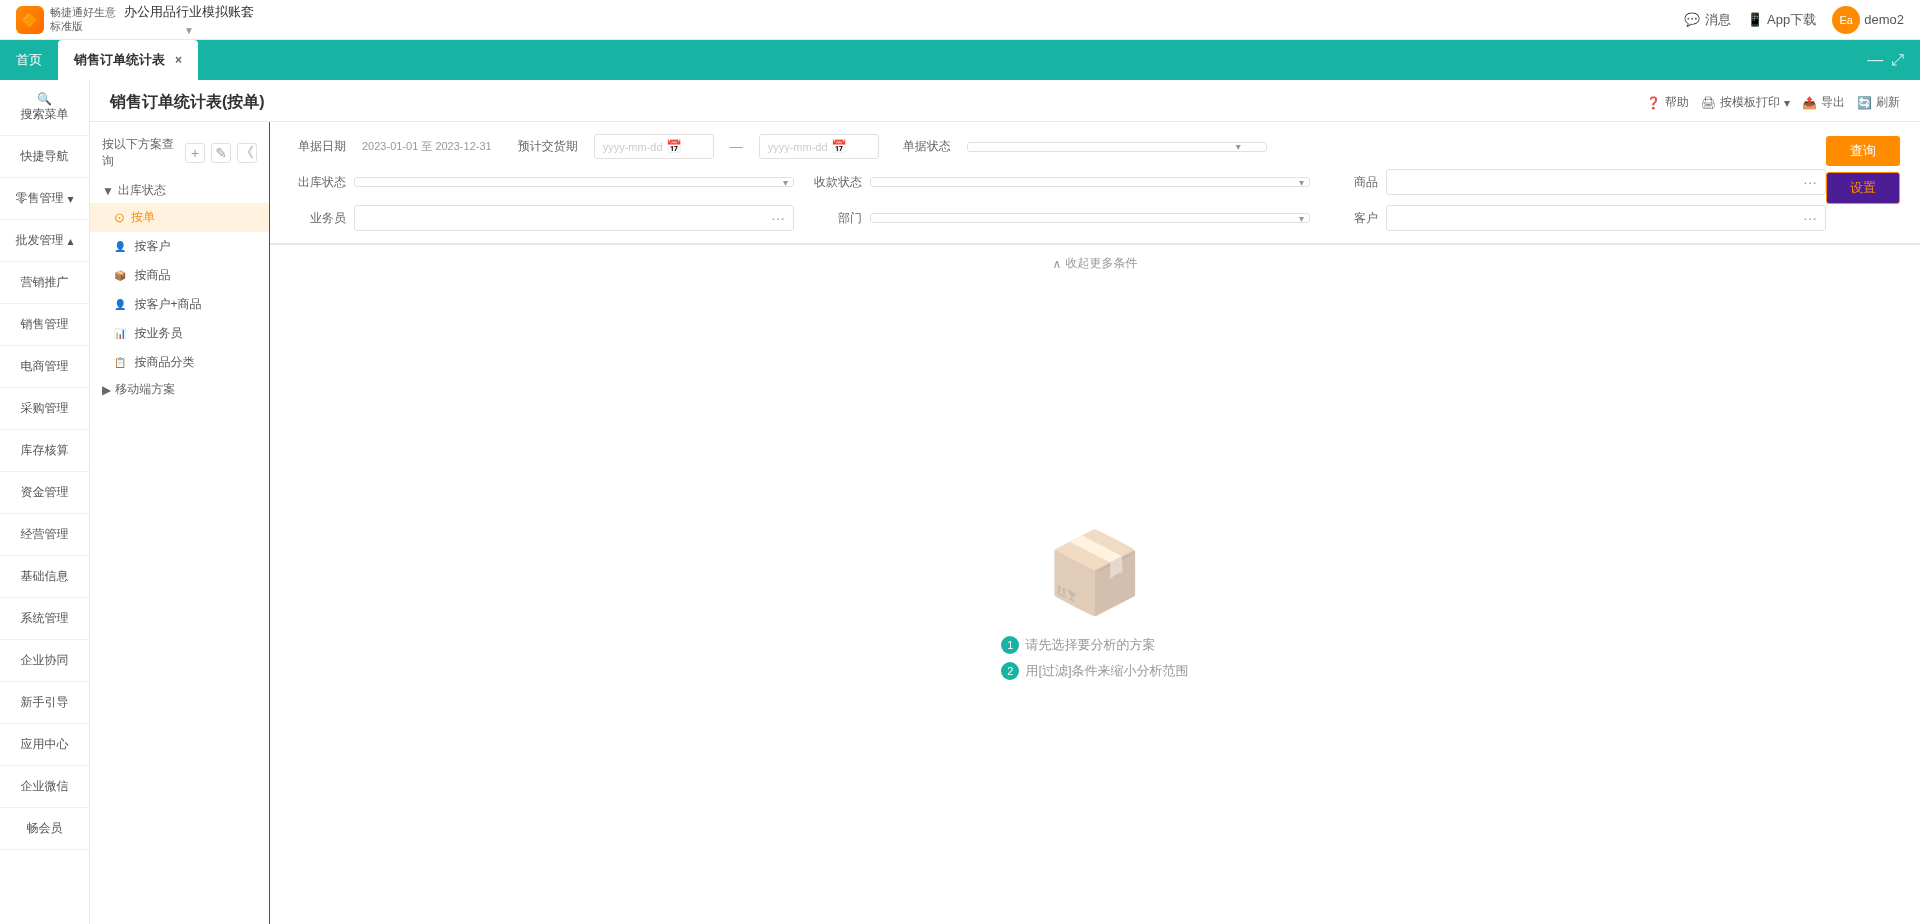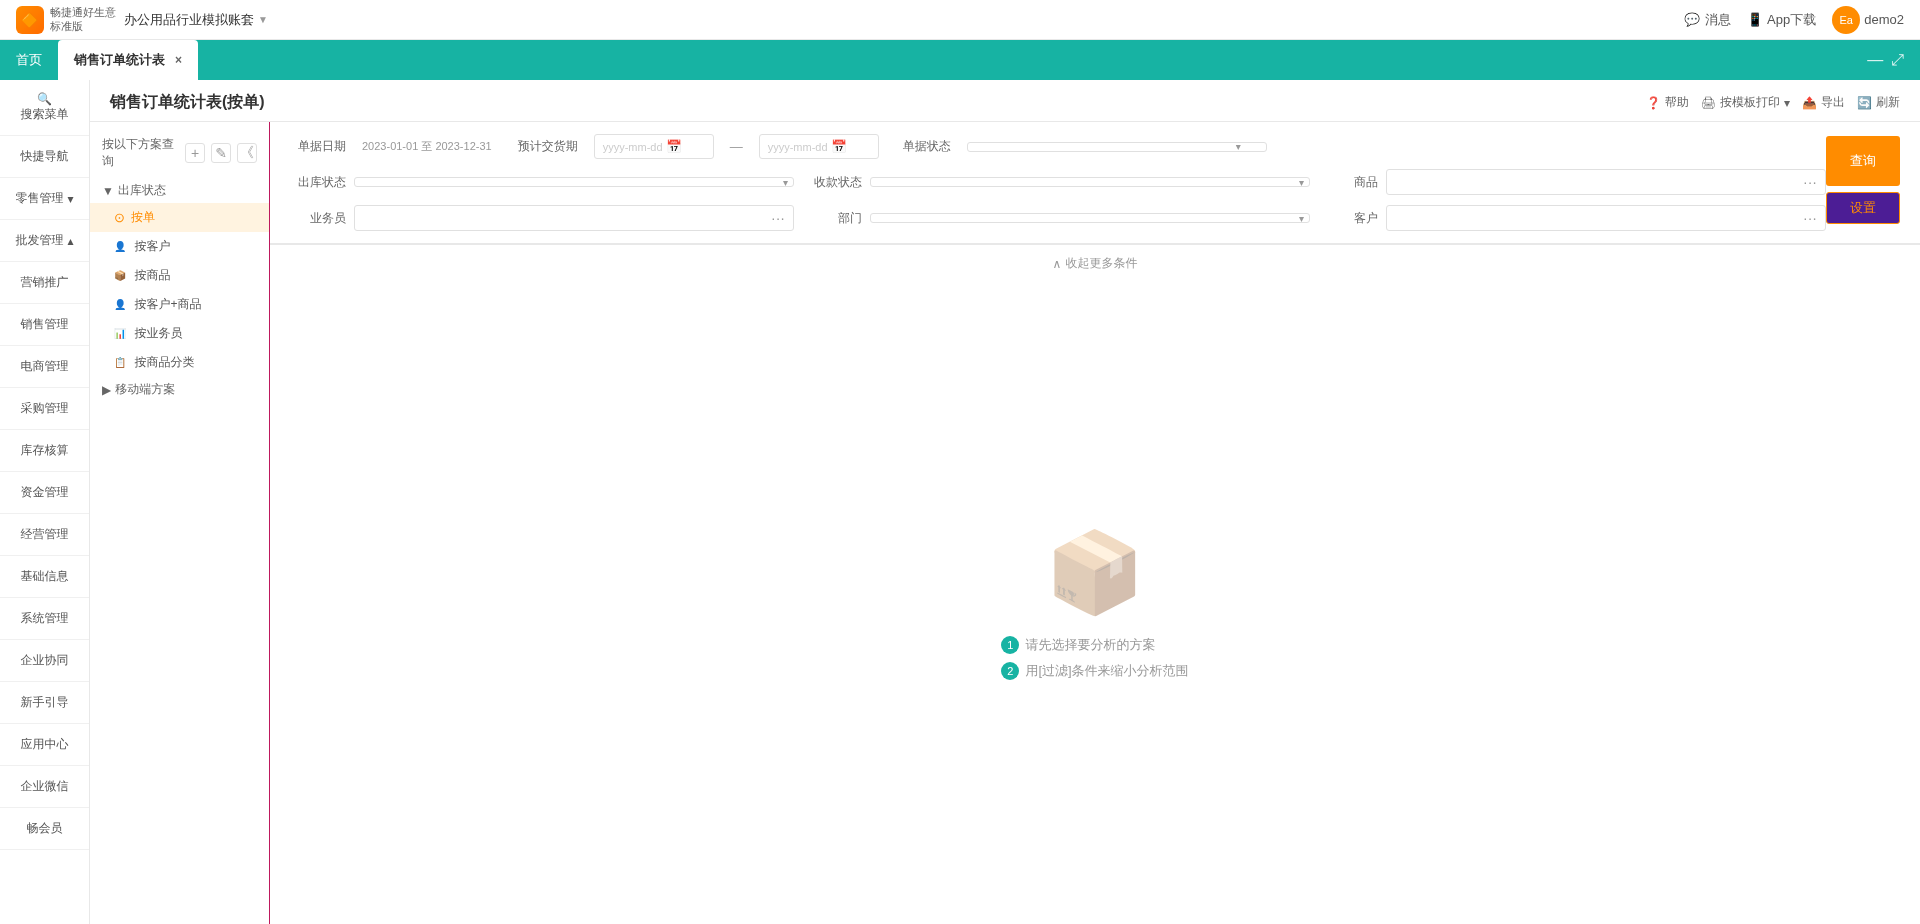--- a/index.html
+++ b/index.html
@@ -67,37 +67,37 @@
     .filter-date-row { display: flex; align-items: center; gap: 8px; }
     .date-btn { padding: 2px 8px; border: 1px solid #e0e0e0; border-radius: 3px; font-size: 12px; cursor: pointer; color: #555; background: #fff; }
     .date-btn.active { background: #ff8c00; color: #fff; border-color: #ff8c00; border-radius: 20px; }
     .date-range-text { font-size: 11px; color: #999; }
     .filter-select-wrap { position: relative; display: inline-flex; align-items: center; }
     .filter-select-wrap .chevron { position: absolute; right: 6px; pointer-events: none; color: #999; font-size: 10px; }
     .filter-date-input { border: 1px solid #e0e0e0; border-radius: 3px; padding: 4px 8px; font-size: 12px; color: #ccc; background: #fff; min-width: 120px; display: inline-flex; align-items: center; gap: 4px; }
     .calendar-icon { color: #ff8c00; font-size: 13px; }
     .filter-ellipsis { font-size: 14px; color: #999; cursor: pointer; margin-left: 8px; }
     .filter-cell { display: flex; align-items: center; gap: 8px; }
-    .btn-query { background: #ff8c00; color: #fff; border: none; border-radius: 3px; padding: 16px 24px; font-size: 13px; cursor: pointer; }
+    .btn-query { background: #ff8c00; color: #fff; border: none; border-radius: 3px; padding: 6px 24px; font-size: 13px; cursor: pointer; }
     .btn-set { background: #4c1d95; color: #ff8c00; border: 1px solid #ff8c00; border-radius: 3px; padding: 6px 16px; font-size: 13px; cursor: pointer; }
 
     .filter-actions-col { display: flex; flex-direction: column; gap: 6px; }
 
     
     .collapse-bar { display: flex; align-items: center; justify-content: center; padding: 10px 0; border-top: 1px solid #e8e8e8; cursor: pointer; background: #fff; }
     .collapse-text { font-size: 12px; color: #999; display: flex; align-items: center; gap: 4px; }
 
     
     .empty-state { flex: 1; display: flex; flex-direction: column; align-items: center; justify-content: center; background: #fff; gap: 16px; }
     .empty-tips { display: flex; flex-direction: column; gap: 8px; }
     .empty-tip { font-size: 13px; color: #999; display: flex; align-items: center; gap: 6px; }
     .tip-num { width: 18px; height: 18px; background: #17b3a3; border-radius: 50%; color: #fff; font-size: 11px; display: flex; align-items: center; justify-content: center; flex-shrink: 0; }
 
     
-    .top-dropdown { display: flex; align-items: center; gap: 4px; font-size: 13px; color: #333; cursor: pointer; }
+    .top-dropdown { display: flex; align-items: center; gap: 4px; font-size: 13px; color: #333; cursor: pointer; flex-direction: column; }
     .dropdown-arrow { font-size: 10px; color: #999; }
 
     .filter-state-select { border: 1px solid #e0e0e0; border-radius: 3px; padding: 4px 8px; font-size: 12px; min-width: 300px; display: flex; align-items: center; justify-content: space-between; cursor: pointer; background: #fff; }
     .filter-state-select .chevron { color: #999; font-size: 10px; }
 
   </style>
 </head>
 <body>
 
 <div class="top-bar">

